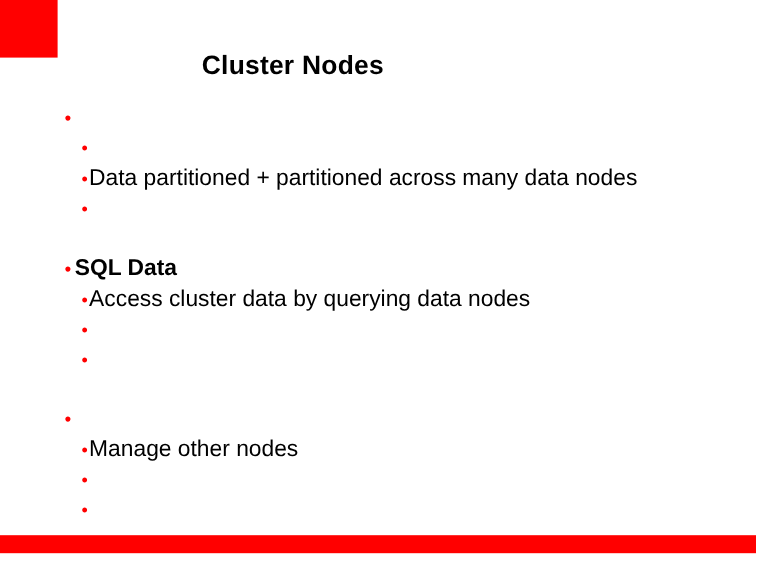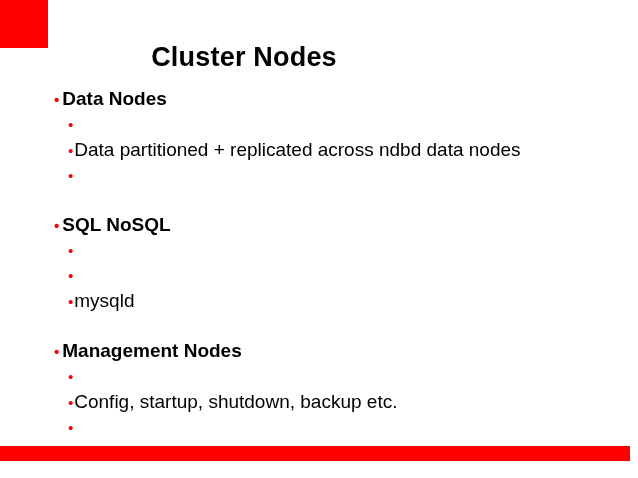--- a/index.html
+++ b/index.html
@@ -32,21 +32,21 @@
     width: 630px;
     height: 15px;
     background: #ff0000;
   }
   .slide-title {
     position: absolute;
     left: 0;
     top: 42px;
     width: 488px;
     text-align: center;
-    font-size: 27px;
+    font-size: 22px;
     font-weight: bold;
     color: #000000;
     letter-spacing: 0.2px;
   }
   .body-area {
     position: absolute;
     left: 54px;
     top: 86px;
     width: 580px;
   }
@@ -98,62 +98,60 @@
 
   <div class="corner-block"></div>
 
   <div class="slide-title">Cluster Nodes</div>
 
   <div class="body-area">
 
     <div class="group">
       <div class="lvl1">
         <span class="bullet">•</span>
-        <span class="txt">Data Nodes</span>
       </div>
       <div class="lvl2">
         <span class="bullet">•</span>
       </div>
       <div class="lvl2">
         <span class="bullet">•</span>
-        <span class="txt">Data partitioned + replicated across ndbd data nodes</span>
+        <span class="txt">Data partitioned + partitioned across many data nodes</span>
       </div>
       <div class="lvl2">
         <span class="bullet">•</span>
       </div>
     </div>
 
     <div class="group">
       <div class="lvl1">
         <span class="bullet">•</span>
-        <span class="txt">SQL NoSQL</span>
+        <span class="txt">SQL Data</span>
+      </div>
+      <div class="lvl2">
+        <span class="bullet">•</span>
+        <span class="txt">Access cluster data by querying data nodes</span>
       </div>
       <div class="lvl2">
         <span class="bullet">•</span>
       </div>
       <div class="lvl2">
         <span class="bullet">•</span>
       </div>
-      <div class="lvl2">
-        <span class="bullet">•</span>
-        <span class="txt">mysqld</span>
-      </div>
     </div>
 
     <div class="group">
       <div class="lvl1">
         <span class="bullet">•</span>
-        <span class="txt">Management Nodes</span>
       </div>
       <div class="lvl2">
         <span class="bullet">•</span>
+        <span class="txt">Manage other nodes</span>
       </div>
       <div class="lvl2">
         <span class="bullet">•</span>
-        <span class="txt">Config, startup, shutdown, backup etc.</span>
       </div>
       <div class="lvl2">
         <span class="bullet">•</span>
       </div>
     </div>
 
   </div>
 
   <div class="bottom-bar"></div>
 

